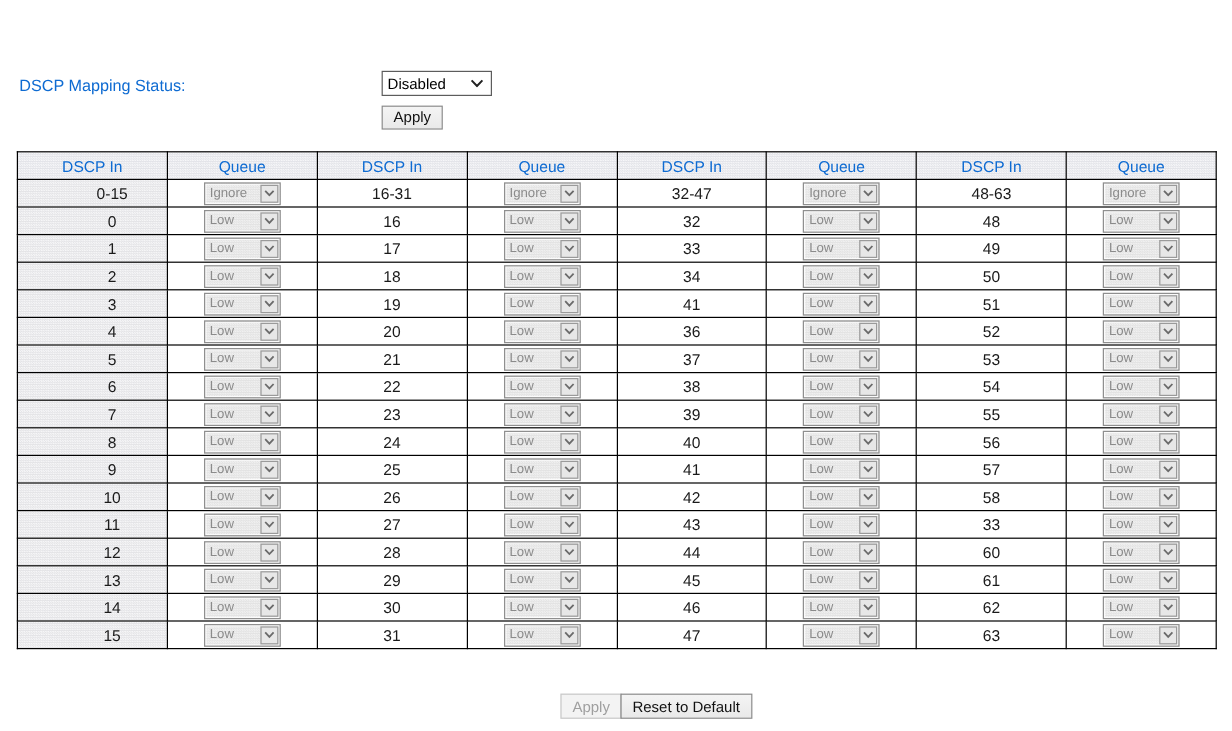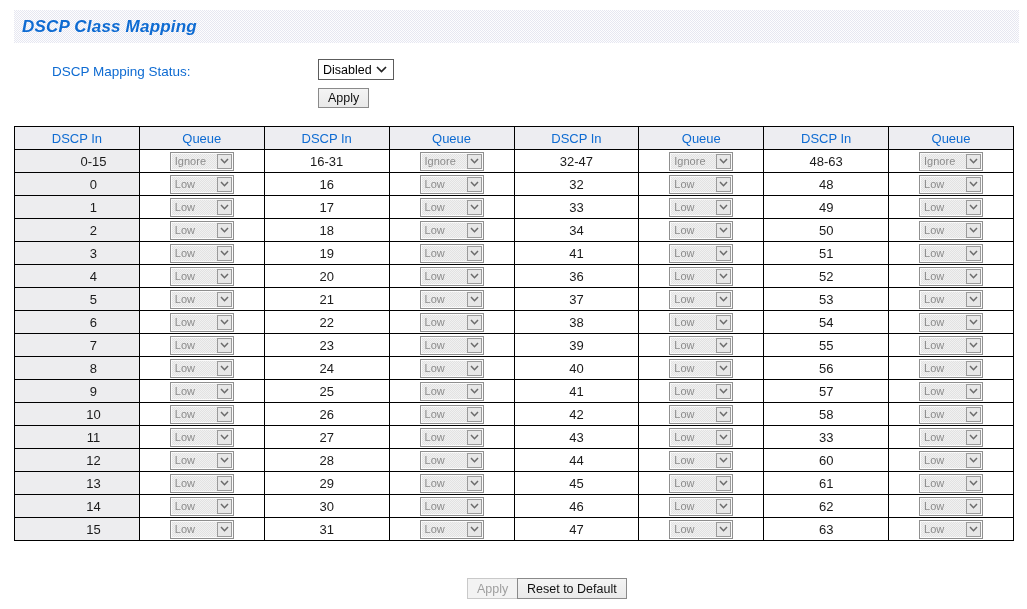--- a/index.html
+++ b/index.html
@@ -12,26 +12,26 @@
     position: absolute; left: 14px; top: 10px; width: 1005px; height: 33px;
     background: conic-gradient(#fdfdfe 25%, #e6e7f1 0 50%, #fdfdfe 0 75%, #e6e7f1 0) 0 0/2px 2px;
     display: flex; align-items: center;
   }
   .titlebar h1 {
     padding-left: 8px; font-size: 17px; font-weight: bold; font-style: italic;
     color: #0e6bd2; letter-spacing: 0.2px;
   }
 
   .status-label {
-    position: absolute; left: 16px; top: 64px; font-size: 13.5px; color: #0e6bd2; margin-left: 36px;
+    position: absolute; left: 16px; top: 64px; font-size: 13.5px; color: #0e6bd2;
   }
 
   
   .sel-enabled {
-    position: absolute; left: 318px; top: 59px; width: 76px; height: 21px;
+    position: absolute; left: 318px; top: 59px; width: 92px; height: 21px;
     border: 1px solid #5c5c5c; background: #ffffff; display: flex; align-items: center;
     cursor: default;
   }
   .sel-enabled .sel-text { flex: 1; padding-left: 4px; font-size: 12.5px; color: #000; }
   .sel-enabled .chev { margin-right: 6px; display: flex; align-items: center; }
 
   .btn {
     font-family: "Liberation Sans", sans-serif; font-size: 12.5px; color: #111;
     background: linear-gradient(#f4f4f4, #e9e9e9);
     border: 1px solid #8a8a8a; height: 20px; padding: 0 9px; cursor: default;
@@ -75,23 +75,20 @@
     width: 15px; height: 15px; margin-right: 1px; flex: 0 0 15px;
     border: 1px solid #9a9a9a; background: #e7e7e7;
     display: flex; align-items: center; justify-content: center;
   }
 </style>
 </head>
 <body>
 
 <div class="page">
 
-  <div class="titlebar">
-    <h1>DSCP Class Mapping</h1>
-  </div>
 
   <div class="status-label">DSCP Mapping Status:</div>
 
   <div class="sel-enabled">
     <span class="sel-text">Disabled</span>
     <span class="chev">
       <svg width="11" height="7" viewBox="0 0 11 7">
           <polyline points="1,1 5.5,5.6 10,1" fill="none" stroke="#222" stroke-width="1.7"></polyline>
         </svg>
     </span>

